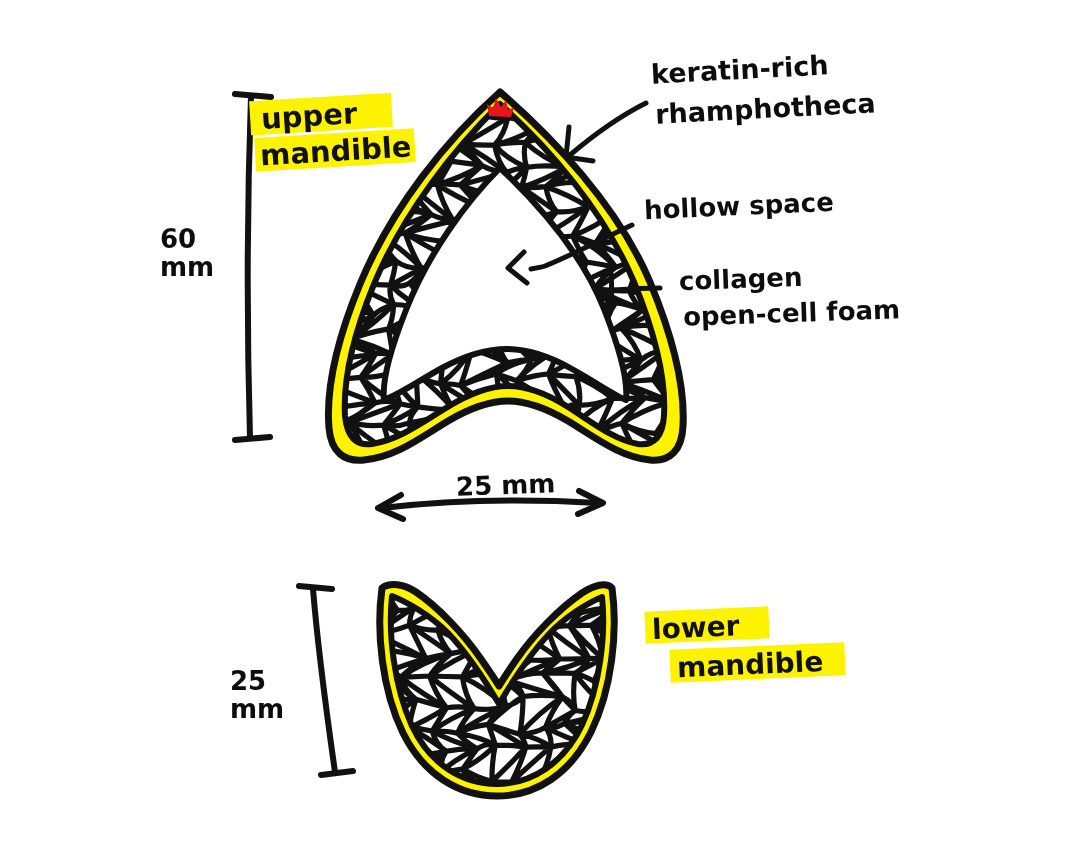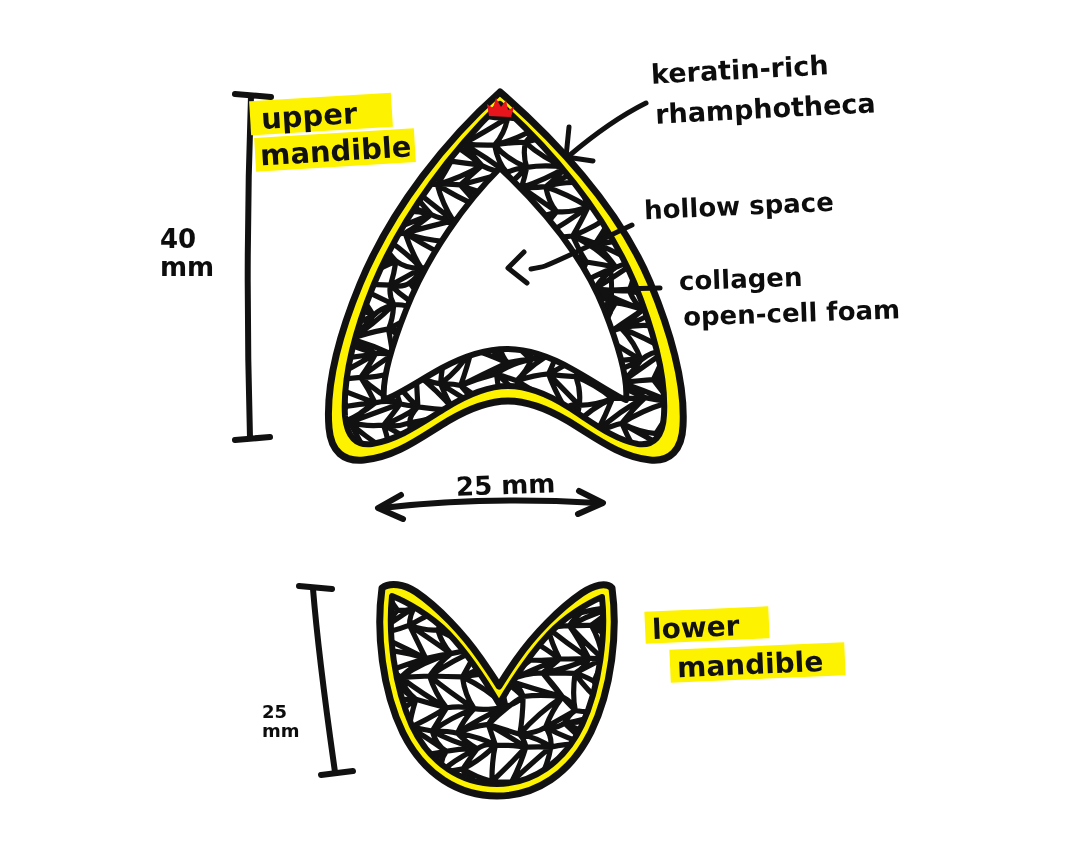--- a/index.html
+++ b/index.html
@@ -218,22 +218,22 @@
 
 <div class="plain-text" style="left:651px; top:54px; font-size:27px; transform:rotate(-3deg);">keratin-rich</div>
 <div class="plain-text" style="left:655px; top:93px; font-size:27px; transform:rotate(-3deg);">rhamphotheca</div>
 
 <div class="plain-text" style="left:644px; top:191px; font-size:26px; transform:rotate(-2.5deg);">hollow space</div>
 
 <div class="plain-text" style="left:679px; top:264px; font-size:26px; transform:rotate(-2deg);">collagen</div>
 <div class="plain-text" style="left:683px; top:298px; font-size:26px; transform:rotate(-2deg);">open-cell foam</div>
 
 <div class="dim-text" style="left:160px; top:225px; font-size:26px;">
-  <div>40</div>
+  <div>60</div>
   <div>mm</div>
 </div>
 
 <div class="dim-text" style="left:456px; top:471px; font-size:26px; transform:rotate(-2deg);">25 mm</div>
 
-<div class="dim-text" style="left:230px; top:702px; font-size:18px;margin-left:32px;">
+<div class="dim-text" style="left:230px; top:667px; font-size:26px;">
   <div>25</div>
   <div>mm</div>
 </div>
 
 </body></html>

